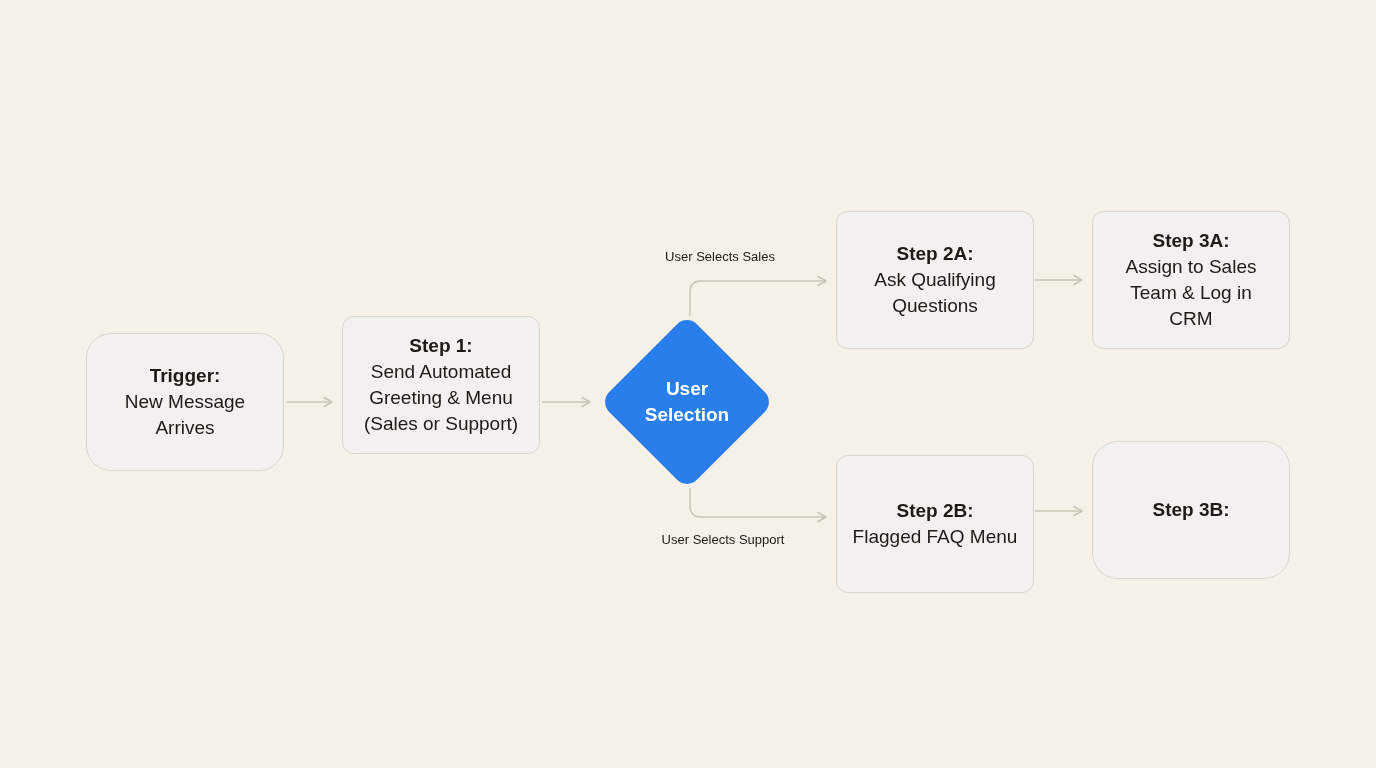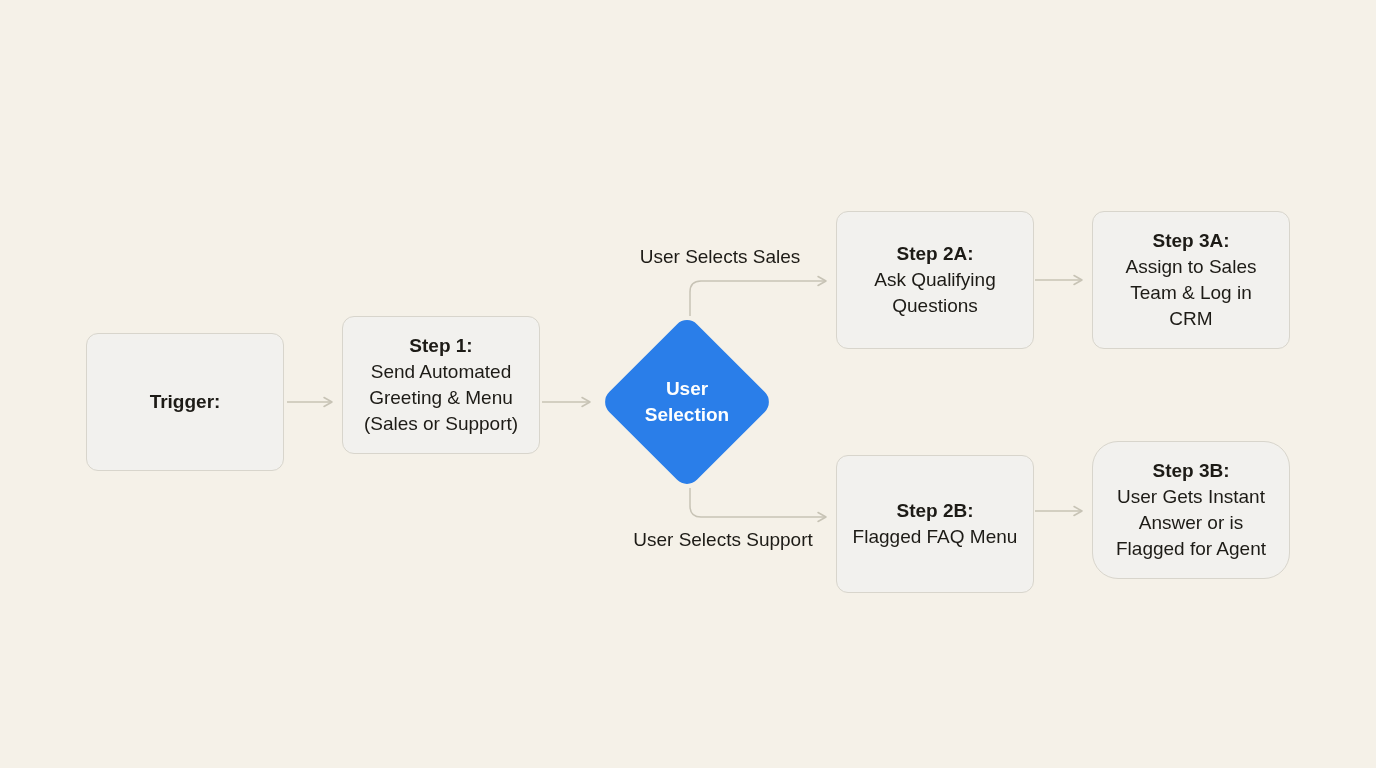--- a/index.html
+++ b/index.html
@@ -30,21 +30,21 @@
     display: flex;
     flex-direction: column;
     justify-content: center;
     text-align: center;
     padding: 10px 14px;
     color: #1d1b16;
     font-size: 19px;
     line-height: 26px;
   }
   .node .title { font-weight: bold; }
-  .node-trigger { left: 86px;   top: 333px; }
+  .node-trigger { left: 86px;   top: 333px; border-radius: 25px; }
   .node-step1   { left: 342px;  top: 316px; text-align: center; }
   .node-step2a  { left: 836px;  top: 211px; }
   .node-step3a  { left: 1092px; top: 211px; }
   .node-step2b  { left: 836px;  top: 455px; }
   .node-step3b  { left: 1092px; top: 441px; border-radius: 26px; }
 
   .diamond {
     position: absolute;
     left: 625px;
     top: 340px;
@@ -62,21 +62,21 @@
     color: #fdfefe;
     font-weight: bold;
     font-size: 19px;
     line-height: 26px;
     text-align: center;
     width: 100px;
   }
   .edge-label {
     position: absolute;
     color: #1d1b16;
-    font-size: 19px;
+    font-size: 13px;
     line-height: 22px;
     text-align: center;
     width: 220px;
     white-space: nowrap;
   }
   .edge-label-sales   { left: 610px; top: 246px; }
   .edge-label-support { left: 613px; top: 529px; }
 </style>
 </head>
 <body>
@@ -94,20 +94,21 @@
       <path d="M 542 402 H 590" marker-end="url(#arrow)"></path>
       <path d="M 690 316 L 690 292 Q 690 281 701 281 L 826 281" marker-end="url(#arrow)"></path>
       <path d="M 690 488 L 690 506 Q 690 517 701 517 L 826 517" marker-end="url(#arrow)"></path>
       <path d="M 1035 280 H 1082" marker-end="url(#arrow)"></path>
       <path d="M 1035 511 H 1082" marker-end="url(#arrow)"></path>
     </g>
   </svg>
 
   <div class="node node-trigger">
     <div class="title">Trigger:</div>
+    <div class="body">New Message Arrives</div>
   </div>
 
   <div class="node node-step1">
     <div class="title">Step 1:</div>
     <div class="body">Send Automated Greeting &amp; Menu (Sales or Support)</div>
   </div>
 
   <div class="diamond">
     <div class="diamond-label">User Selection</div>
   </div>
@@ -126,16 +127,15 @@
     <div class="body">Assign to Sales Team &amp; Log in CRM</div>
   </div>
 
   <div class="node node-step2b">
     <div class="title">Step 2B:</div>
     <div class="body">Flagged FAQ Menu</div>
   </div>
 
   <div class="node node-step3b">
     <div class="title">Step 3B:</div>
-    <div class="body">User Gets Instant Answer or is Flagged for Agent</div>
   </div>
 
 </div>
 
 </body></html>

